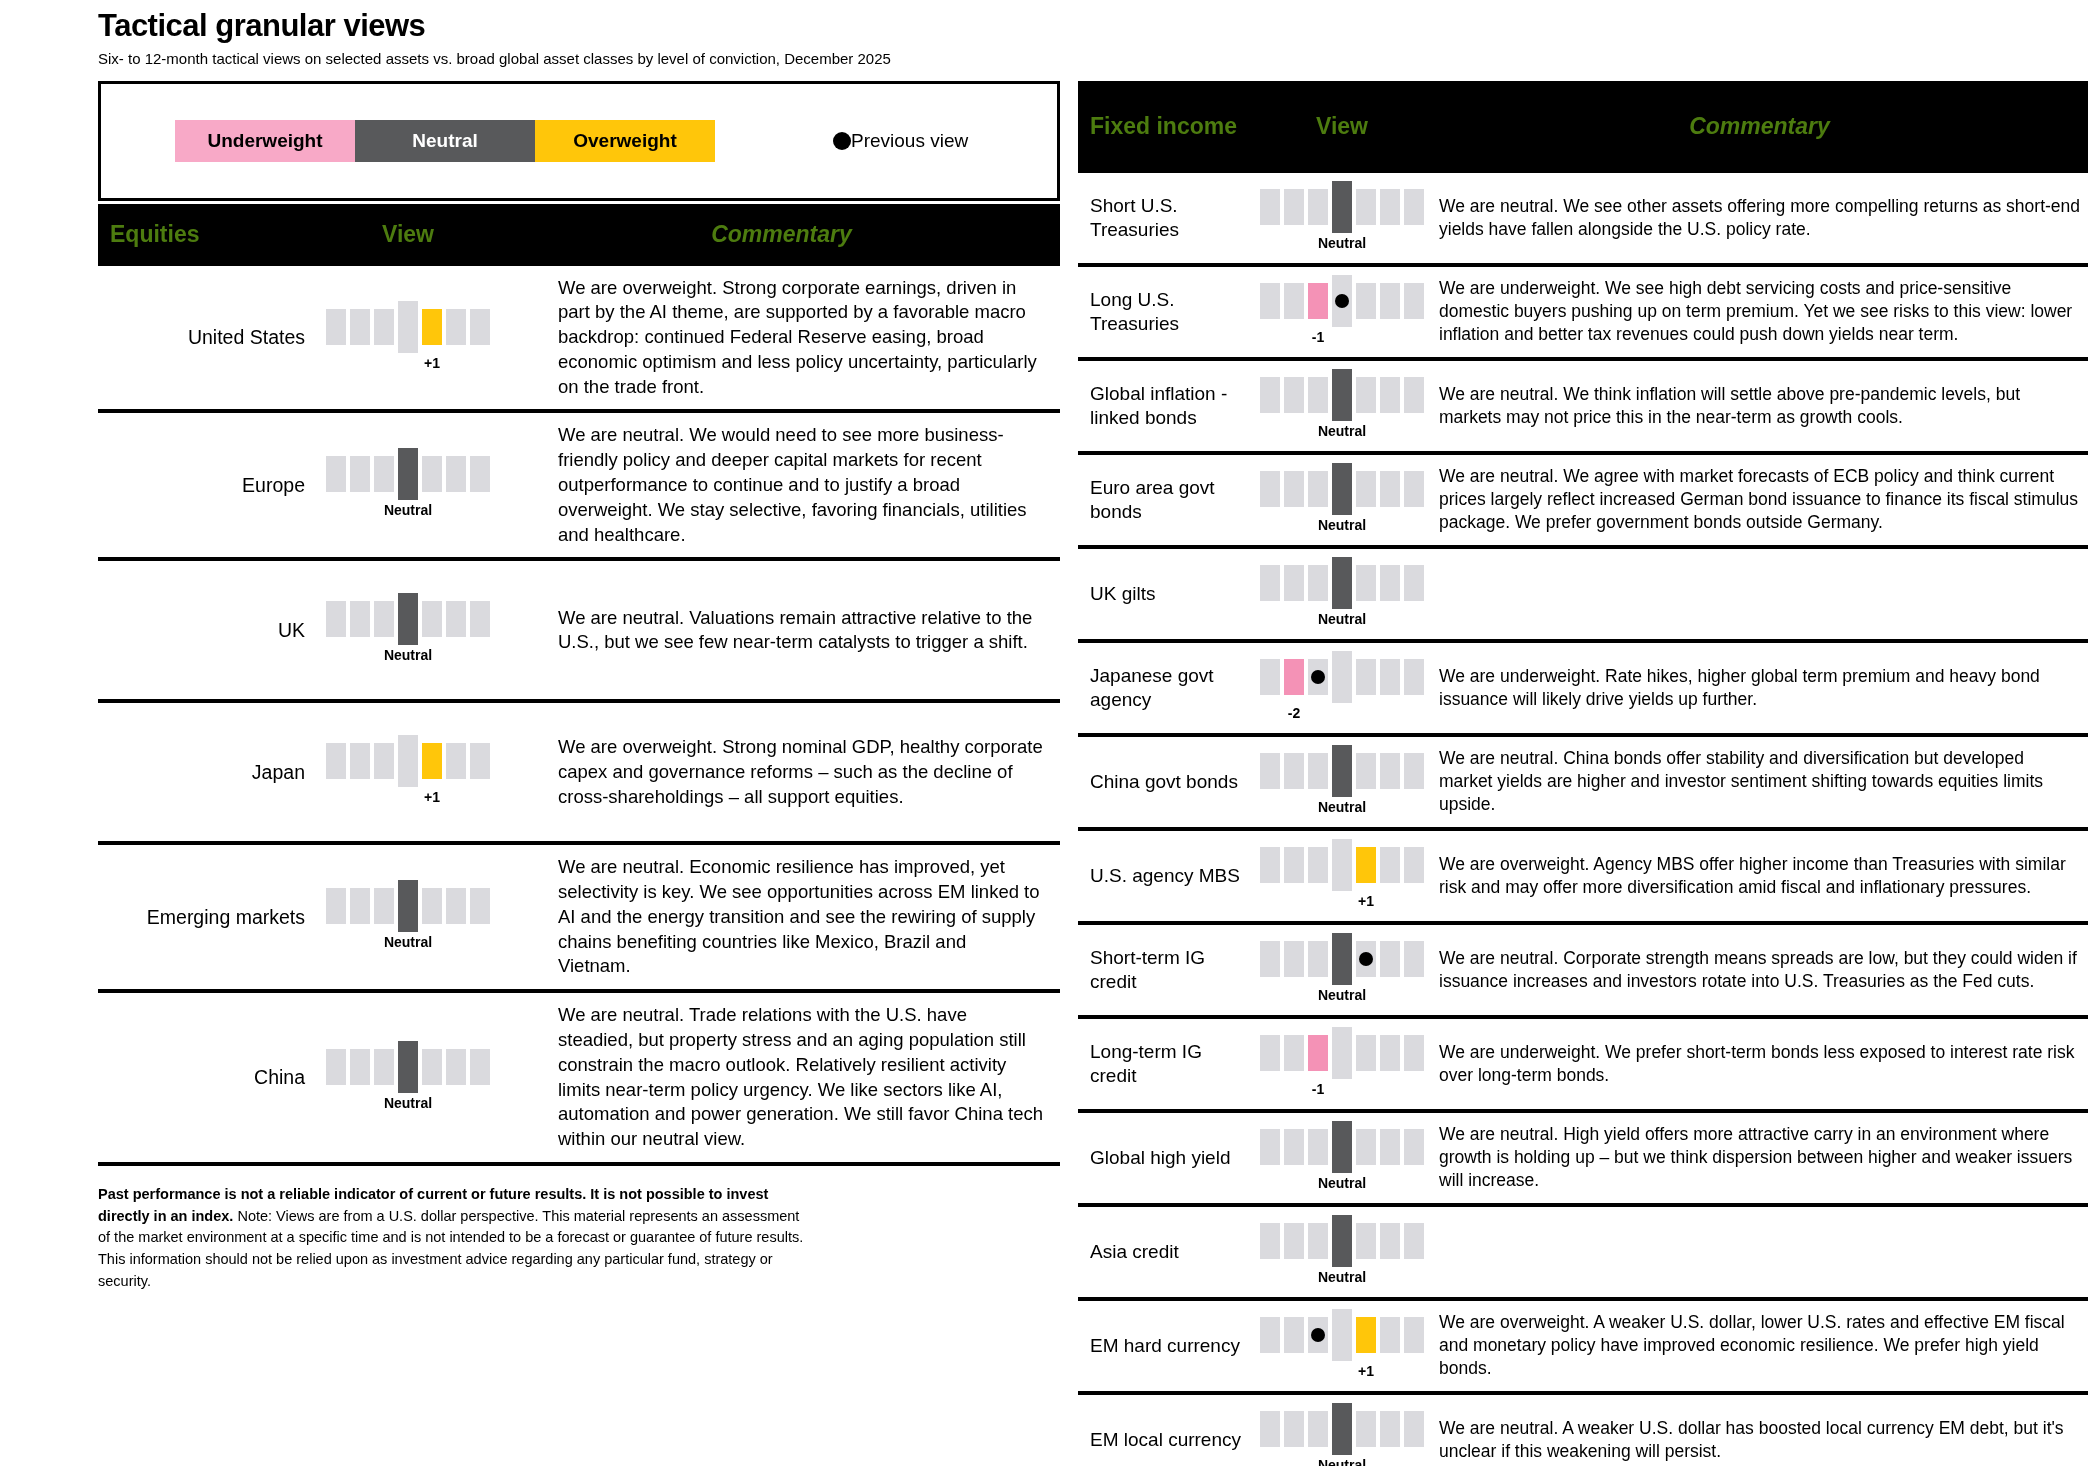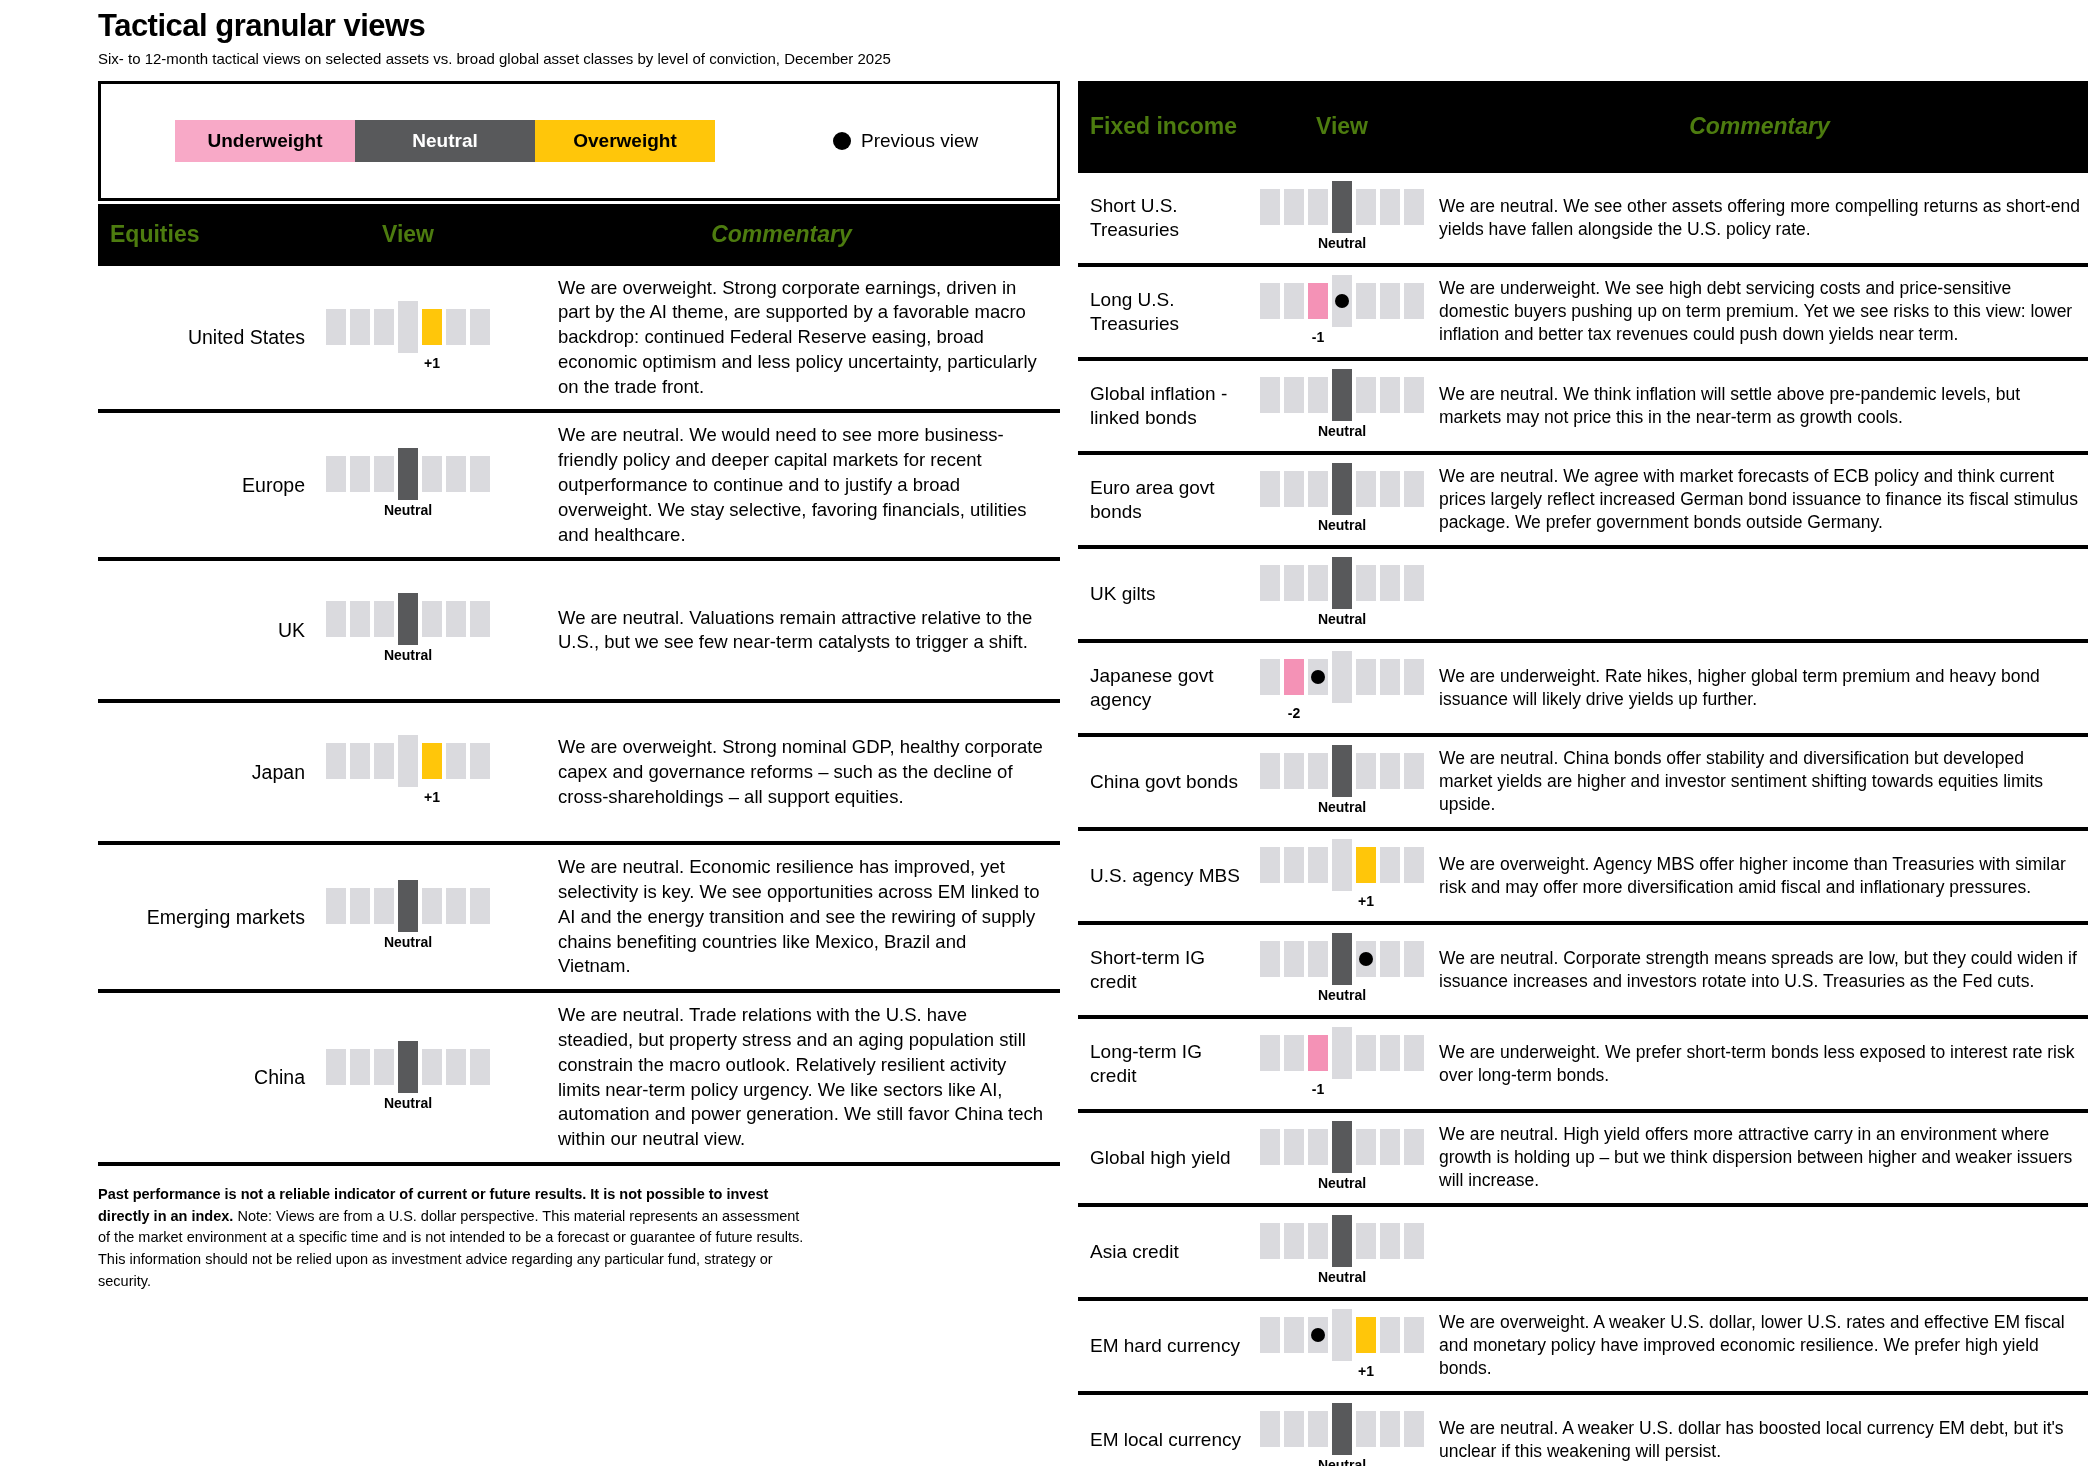--- a/index.html
+++ b/index.html
@@ -14,21 +14,21 @@
 
   
   .legend-box{border:3px solid #000;height:120px;display:flex;align-items:center;
               padding:0 26px;box-sizing:border-box;margin-bottom:3px;}
   .legend-pills{display:flex;margin-left:48px;}
   .pill{height:42px;display:flex;align-items:center;justify-content:center;
         font-weight:bold;font-size:19px;width:180px;}
   .pill-uw{background:var(--uw-legend);}
   .pill-n{background:var(--neutral);color:#fff;}
   .pill-ow{background:var(--ow);}
-  .legend-prev{margin-left:118px;display:flex;align-items:center;gap:10px;font-size:19px;}
+  .legend-prev{margin-left:118px;display:flex;align-items:center;gap:0;font-size:19px;}
   .prev-legend-dot{width:18px;height:18px;background:#000;border-radius:50%;flex:none;}
 
   
   .table-header{background:#000;color:#4d7c0f;display:grid;align-items:center;
                 font-weight:bold;font-size:23px;}
   .eq-grid{grid-template-columns:215px 190px 1fr;}
   .fi-grid{grid-template-columns:175px 178px 1fr;}
   .eq-header{height:62px;}
   .fi-header{height:92px;}
   .h-asset{padding-left:12px;line-height:1.1;}

